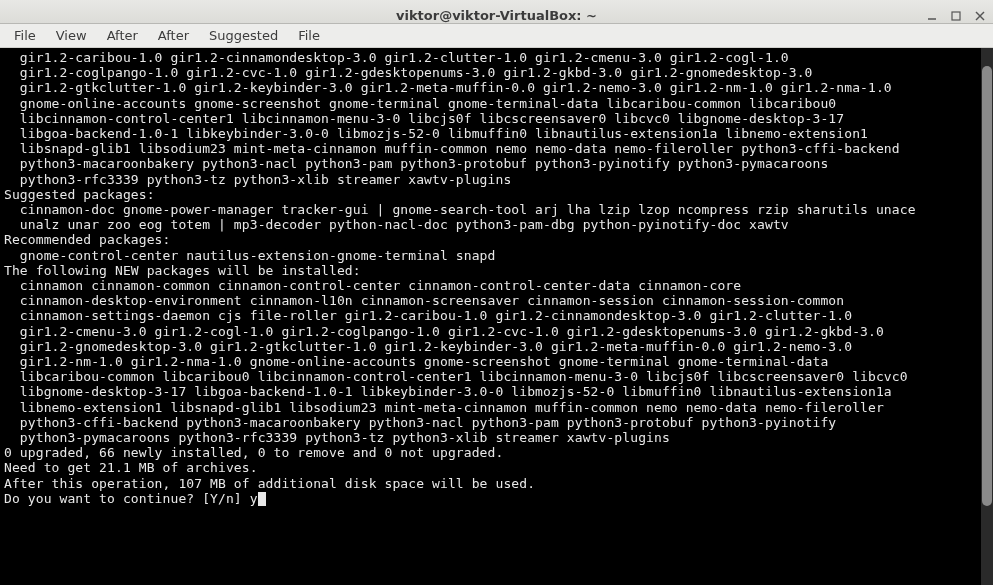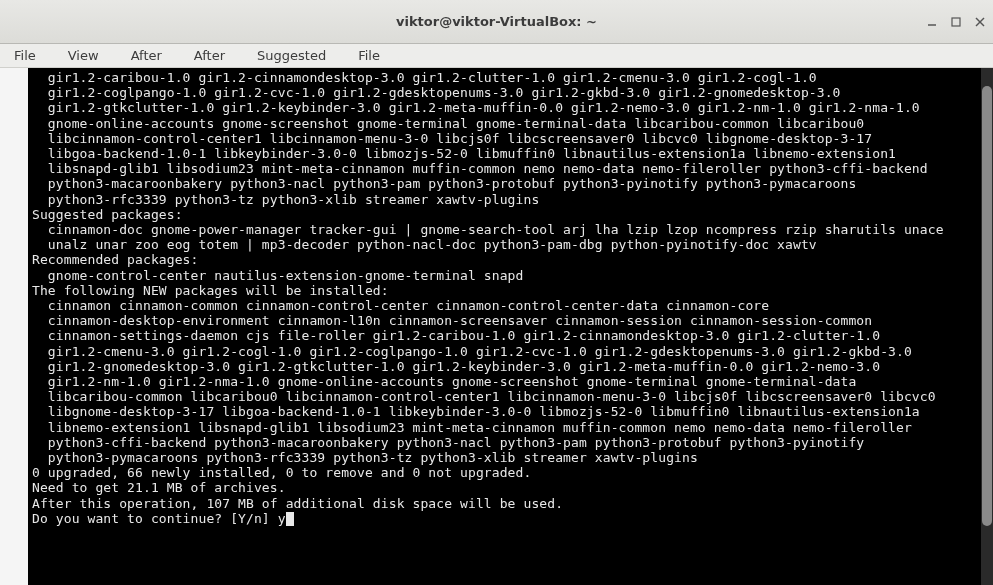--- a/index.html
+++ b/index.html
@@ -6,25 +6,25 @@
 body {
   width: 993px;
   height: 585px;
   background: #f5f5f5;
   font-family: "DejaVu Sans", "Ubuntu", sans-serif;
   overflow: hidden;
   display: flex;
   flex-direction: column;
 }
 .title-bar {
-  height: 44px;
+  height: 24px;
   background: linear-gradient(#e8e8e5, #dcdcd8);
   border-bottom: 1px solid #b8b8b4;
   display: flex;
-  align-items: center;
+  align-items: flex-end;
   position: relative;
   padding: 0 6px;
   text-decoration: underline;
 }
 .title-text {
   position: absolute;
   left: 50%;
   transform: translateX(-50%);
   font-size: 13px;
   font-weight: 600;
@@ -45,34 +45,33 @@
   cursor: pointer;
 }
 .win-btn svg { width: 12px; height: 12px; }
 .menu-bar {
   height: 24px;
   background: #ededeb;
   border-bottom: 1px solid #d0d0cc;
   display: flex;
   align-items: center;
   padding: 0 4px;
-  gap: 12px;
+  gap: 0;
   font-size: 13px;
   color: #3c3c3c;
 }
 .menu-item {
   padding: 2px 10px;
   cursor: pointer;
 }
 .terminal-body {
   flex: 1;
   background: #000000;
   position: relative;
   overflow: hidden;
-  margin-left: 28px;
 }
 .terminal-text {
   padding: 2px 4px 4px 4px;
   font-family: "DejaVu Sans Mono", "Liberation Mono", monospace;
   font-size: 13px;
   line-height: 15.2px;
   color: #e8e8e8;
   white-space: pre;
   letter-spacing: 0.1px;
 }

